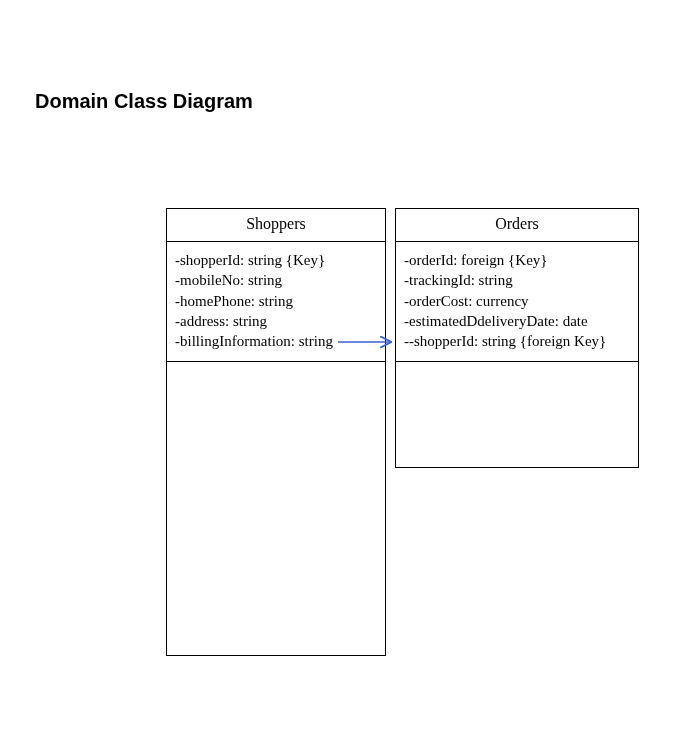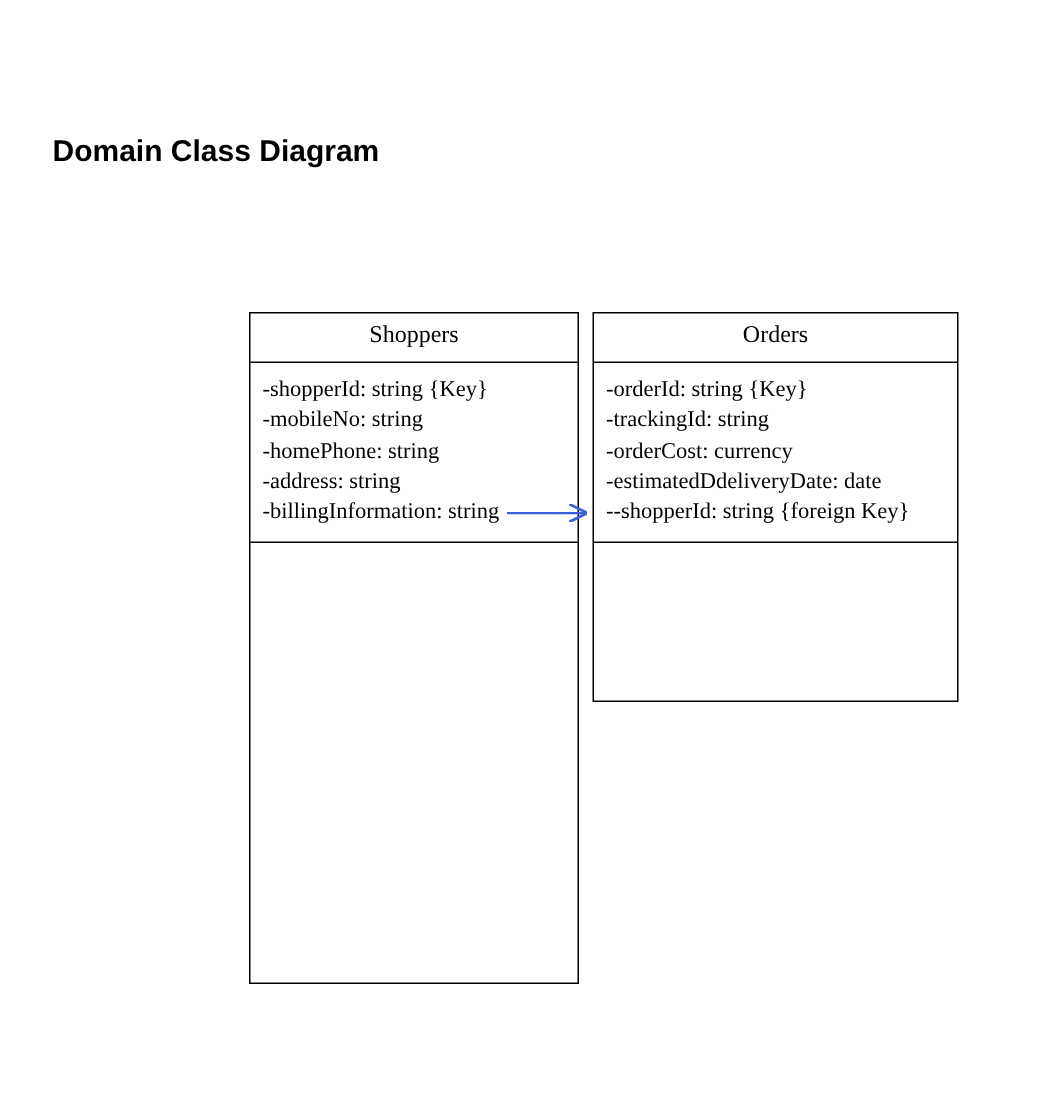--- a/index.html
+++ b/index.html
@@ -86,21 +86,21 @@
     <div class="attr-line">-homePhone: string</div>
     <div class="attr-line">-address: string</div>
     <div class="attr-line">-billingInformation: string</div>
   </div>
   <div class="class-body"></div>
 </div>
 
 <div class="class-box orders">
   <div class="class-header">Orders</div>
   <div class="class-attrs">
-    <div class="attr-line">-orderId: string {Key}</div>
+    <div class="attr-line">-orderId: foreign {Key}</div>
     <div class="attr-line">-trackingId: string</div>
     <div class="attr-line">-orderCost: currency</div>
     <div class="attr-line">-estimatedDdeliveryDate: date</div>
     <div class="attr-line">--shopperId: string {foreign Key}</div>
   </div>
   <div class="class-body"></div>
 </div>
 
 <svg class="arrow-svg" viewBox="0 0 57 20">
   <defs>

